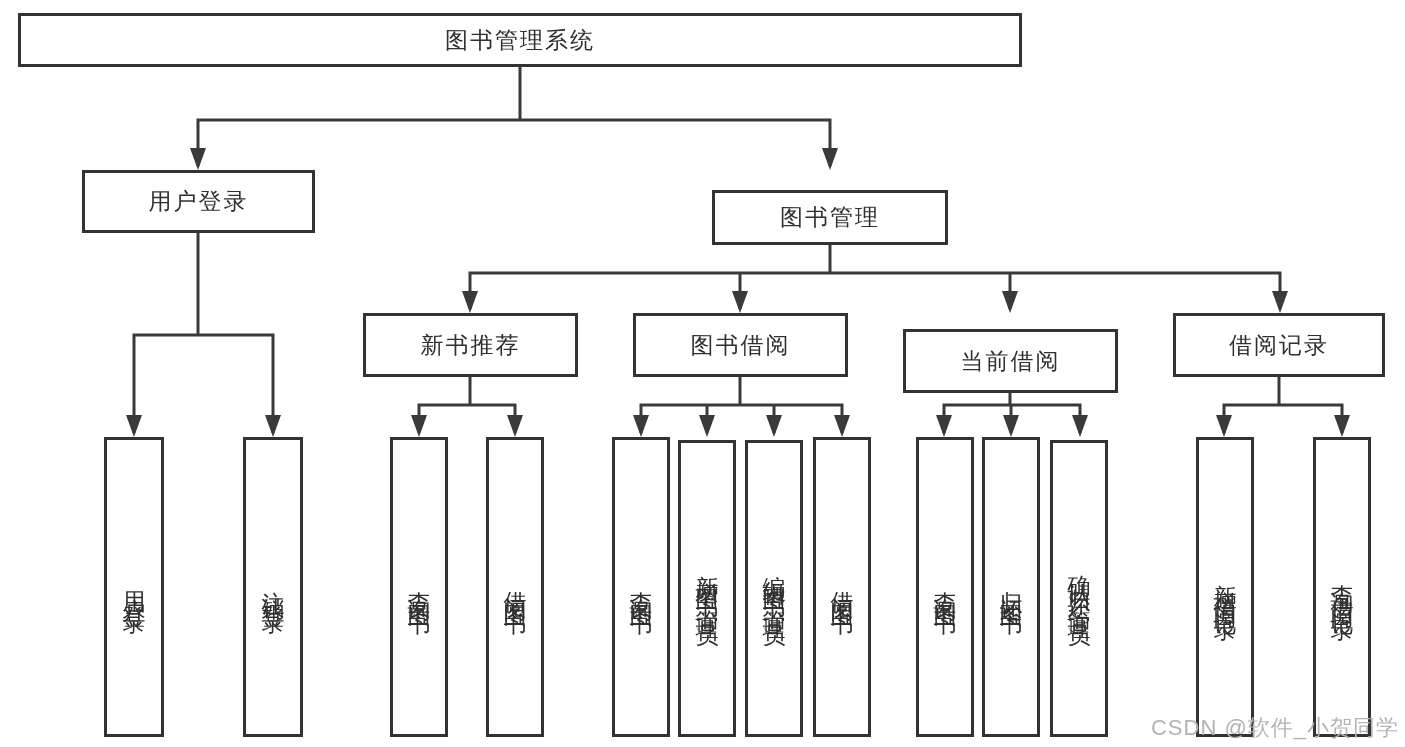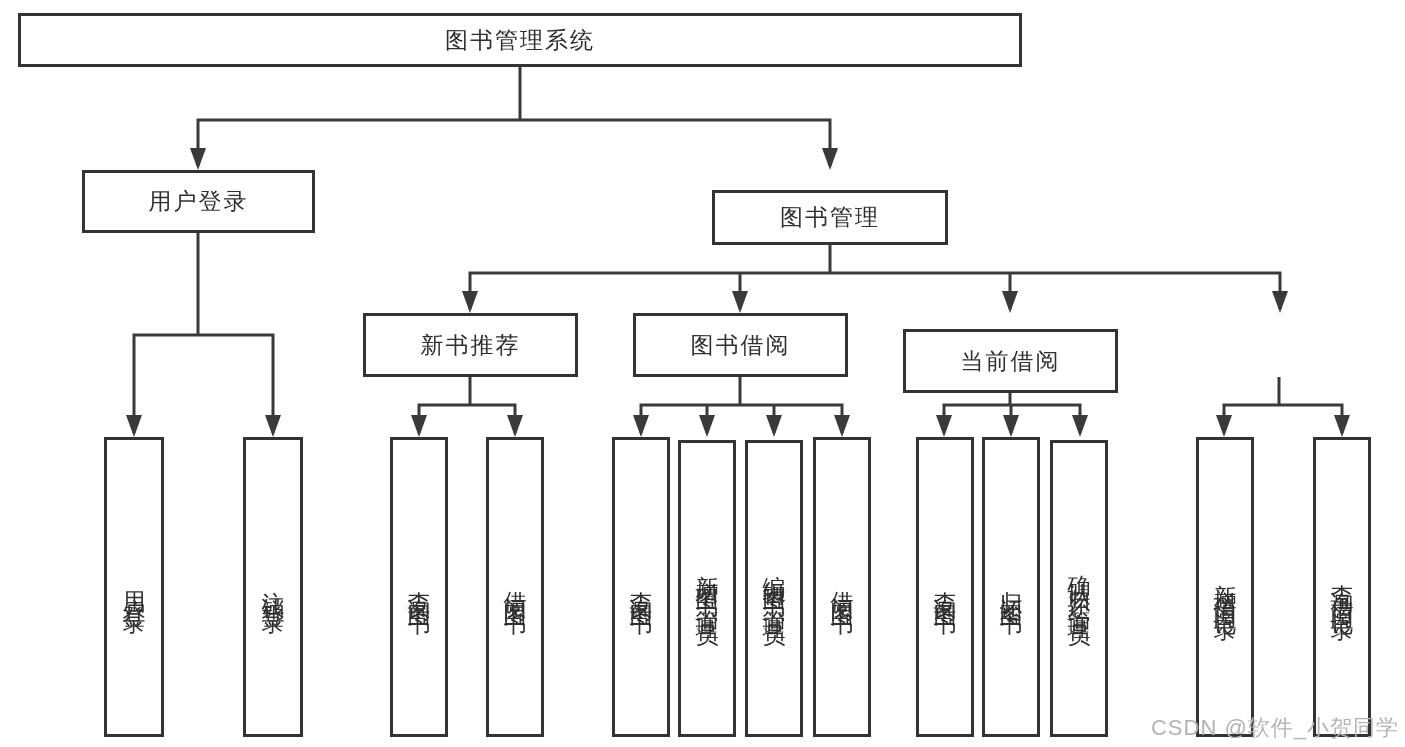--- a/index.html
+++ b/index.html
@@ -102,20 +102,23 @@
 
   <div class="node h" style="left:633px;top:313px;width:215px;height:64px;">
     <span>图书借阅</span>
   </div>
   <div class="node h" style="left:363px;top:313px;width:215px;height:64px;">
     <span>新书推荐</span>
   </div>
   <div class="node h" style="left:903px;top:313px;width:215px;height:64px;margin-top:16px;">
     <span>当前借阅</span>
   </div>
+  <div class="node h" style="left:1173px;top:313px;width:212px;height:64px;">
+    <span>借阅记录</span>
+  </div>
 
   <div class="node v" style="left:104px;top:437px;width:60px;height:300px;">
     <span>用户登录</span>
   </div>
   <div class="node v" style="left:243px;top:437px;width:60px;height:300px;">
     <span>注销登录</span>
   </div>
 
   <div class="node v" style="left:390px;top:437px;width:58px;height:300px;">
     <span>查询图书</span>

